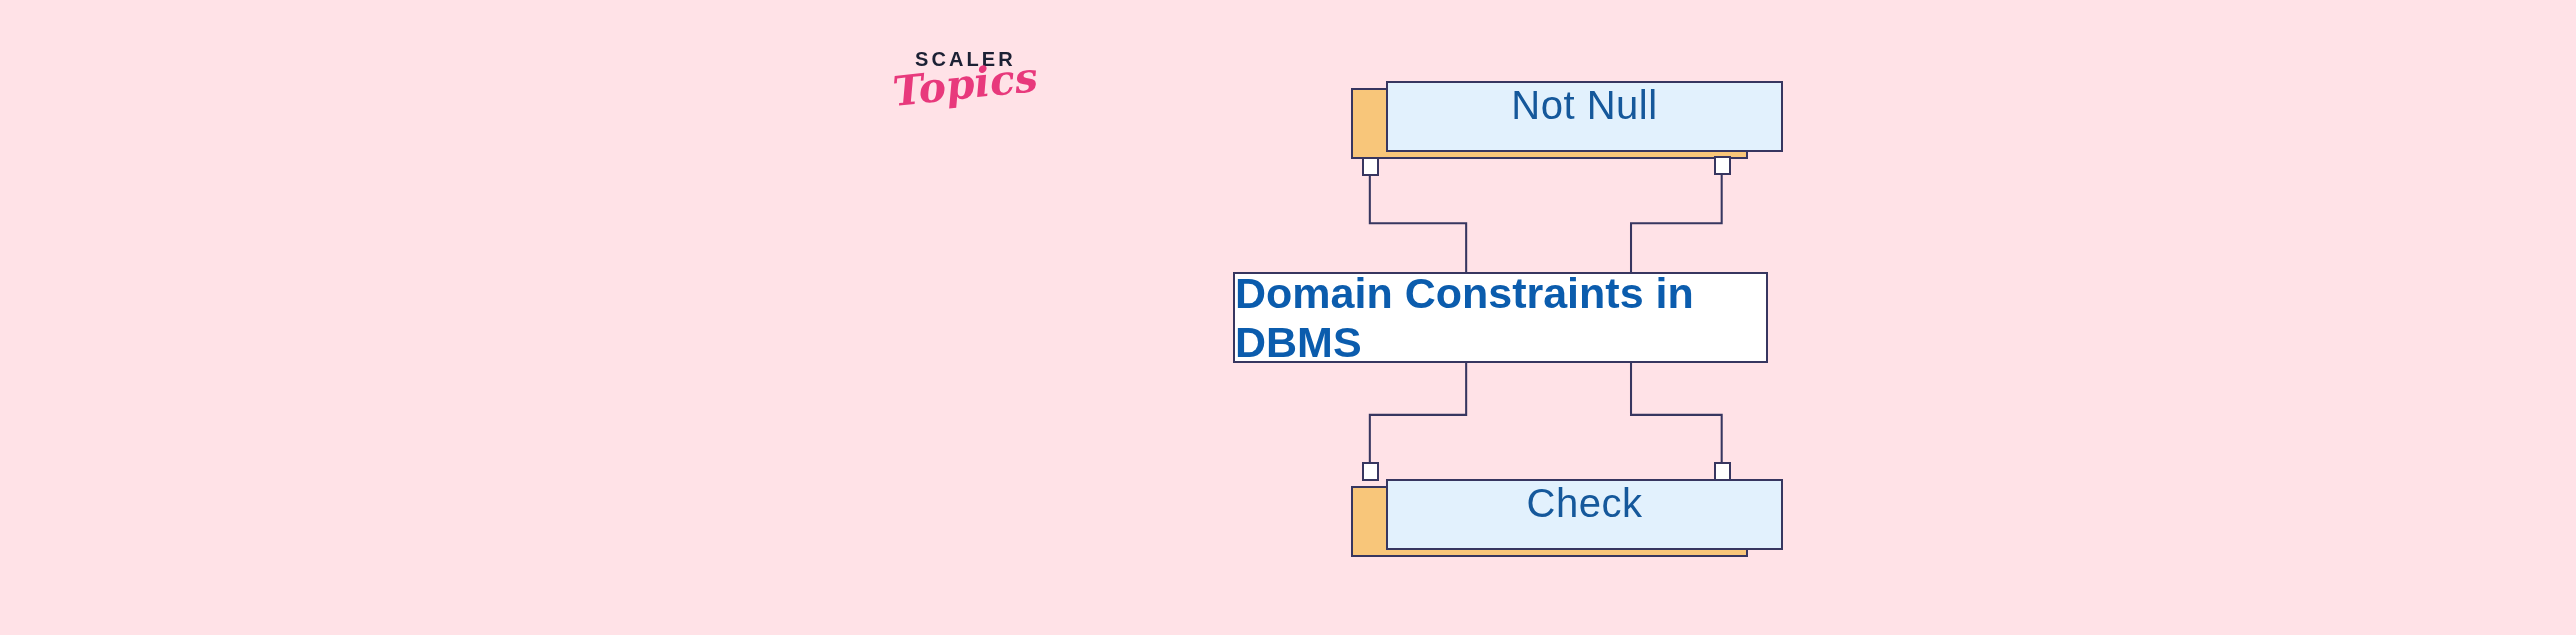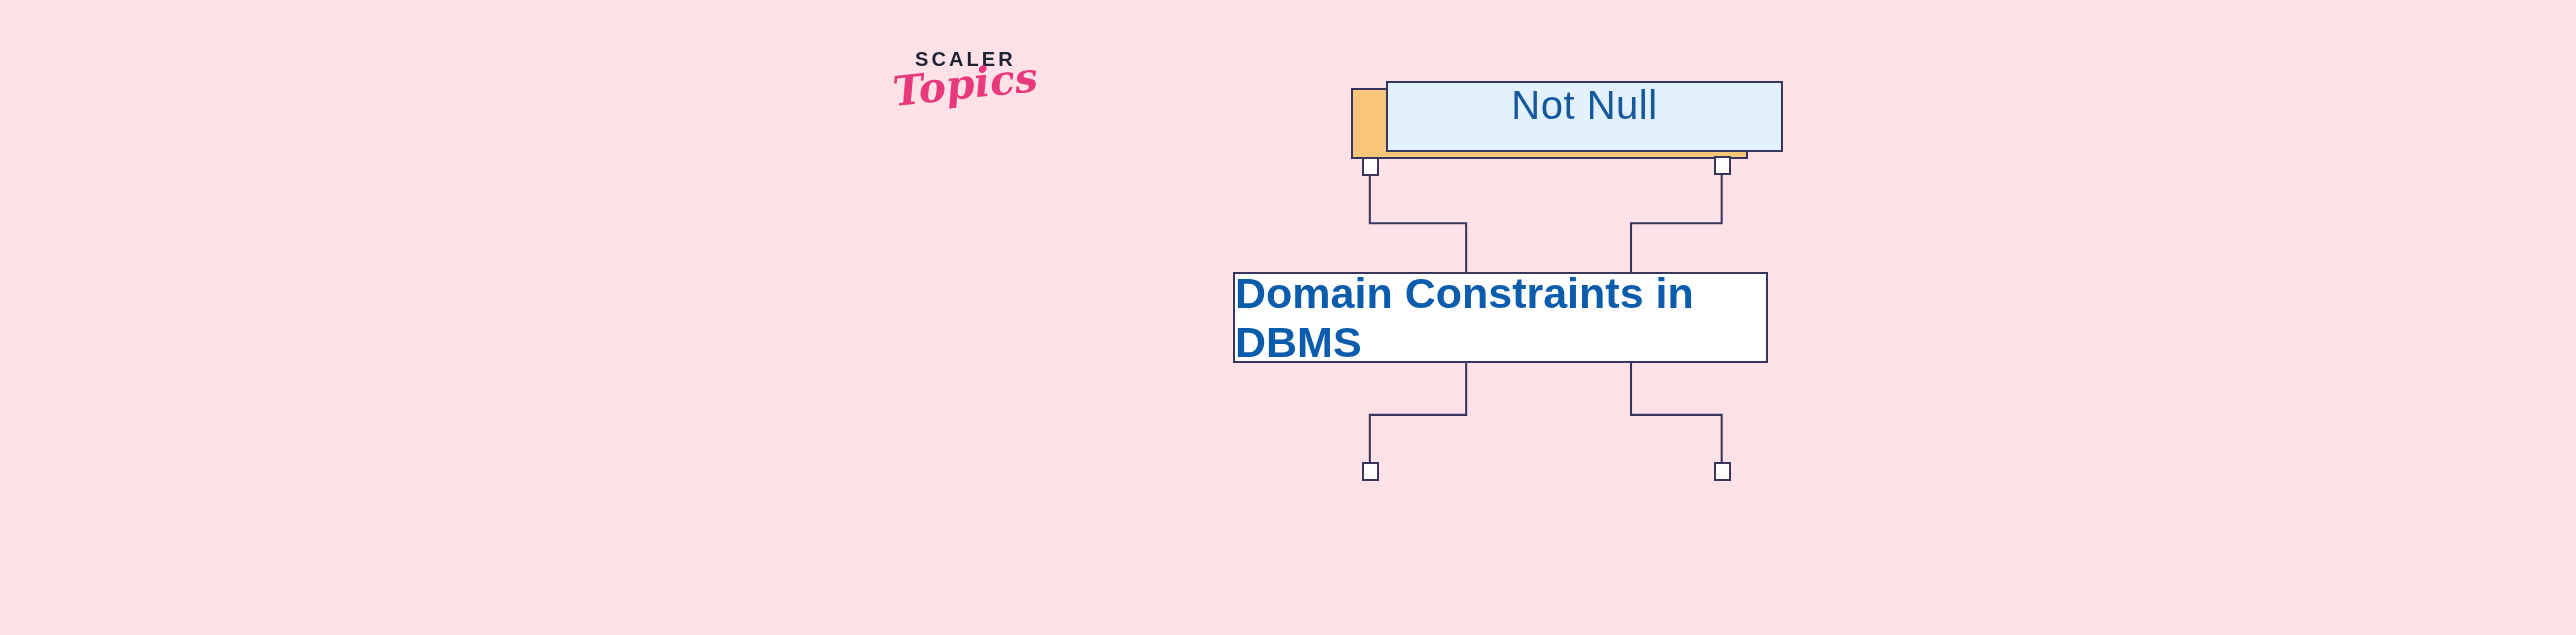--- a/index.html
+++ b/index.html
@@ -142,20 +142,26 @@
     <polyline points="3166,702 3166,805 3342,805 3342,900"></polyline>
   </svg>
 
   <div class="node node-not-null">
     <div class="node-shadow"></div>
     <div class="node-face">
       <span class="node-label">Not Null</span>
     </div>
   </div>
 
+  <div class="node node-check">
+    <div class="node-shadow"></div>
+    <div class="node-face">
+      <span class="node-label">Check</span>
+    </div>
+  </div>
 
   <div class="center-box">
     <span class="center-label">Domain Constraints in DBMS</span>
   </div>
 
   <div class="port port-top-left"></div>
   <div class="port port-top-right"></div>
   <div class="port port-bottom-left"></div>
   <div class="port port-bottom-right"></div>
 

